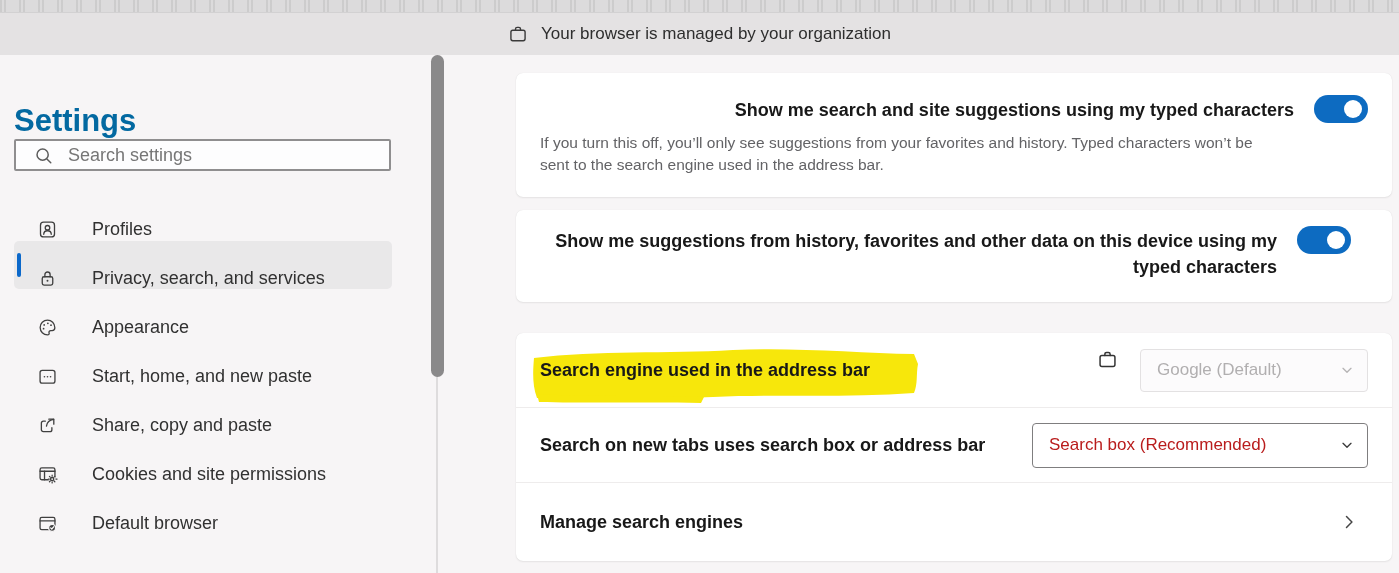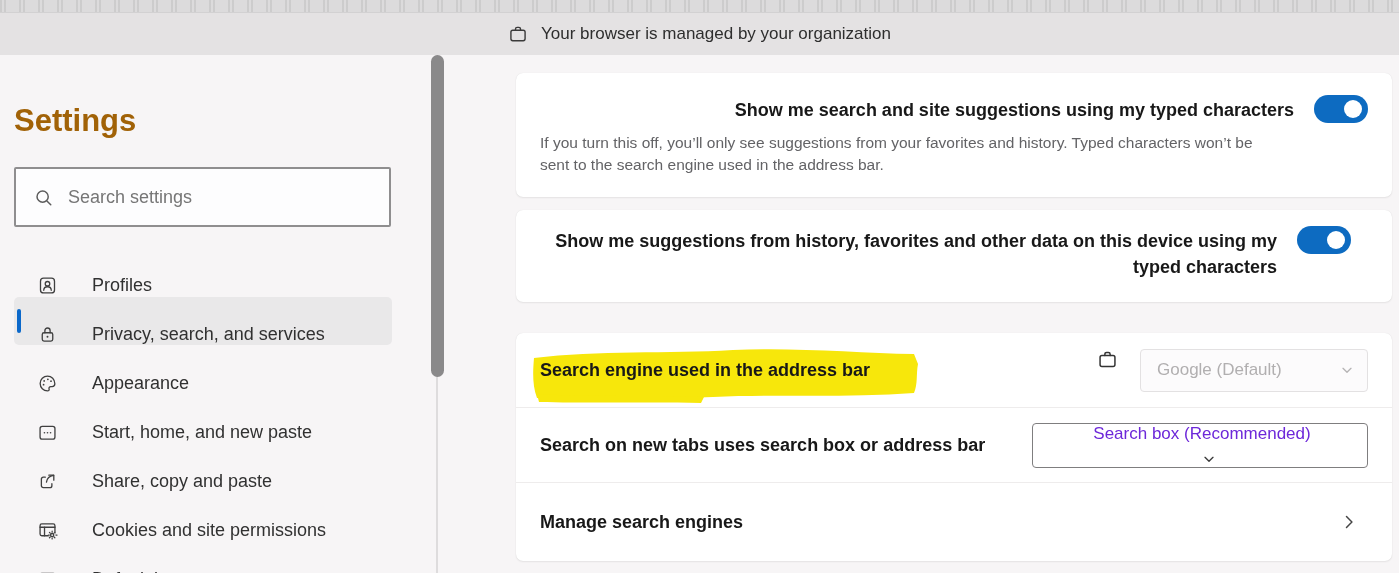--- a/index.html
+++ b/index.html
@@ -17,23 +17,23 @@
   
   .banner {
     height:42px; background:#e4e2e3; display:flex; align-items:center;
     justify-content:center; gap:13px; font-size:17px; color:#2e2e2e;
   }
 
   .app { display:flex; height:518px; }
 
   
   .sidebar { width:457px; flex:none; position:relative; padding-left:14px; }
-  .page-title { margin-top:48px; font-size:31px; font-weight:700; color:#a16207; }
+  .page-title { margin-top:48px; font-size:31px; font-weight:700; color:#0369a1; }
   .searchbox {
-    margin-top:28px; width:377px; height:60px; border:2px solid #8f8e8f;
+    width:377px; height:32px; border:2px solid #8f8e8f;
     border-radius:2px; background:#fdfdfe; display:flex; align-items:center;
     gap:14px; padding:0 10px 0 17px;
   }
   .searchbox input {
     border:none; outline:none; background:transparent; flex:1;
     font-size:18px; color:#2b2b2b; font-family:"Liberation Sans",sans-serif;
   }
   .searchbox input::placeholder { color:#767676; }
   .nav { margin-top:21px; }
   .nav-item {
@@ -87,21 +87,21 @@
   .highlight { position:absolute; left:12px; top:11px; width:392px; height:59px; z-index:0; }
 
   .dropdown {
     height:43px; border:1px solid #e3e1e2; border-radius:4px; background:#fcfbfc;
     display:flex; align-items:center; justify-content:space-between;
     padding:0 12px 0 16px; font-size:17px; color:#b1afb0; cursor:default;
   }
   .dd-disabled { width:228px; }
   .dd-enabled {
     width:336px; height:45px; border:1px solid #7f7e7f; background:#fff;
-    color:#6d28d9; cursor:pointer;flex-direction:column;
+    color:#b91c1c; cursor:pointer;
   }
   .chev { margin-left:14px; display:flex; }
 
   .manage-chev { margin-left:auto; margin-right:9px; display:flex; cursor:pointer; }
 </style>
 </head>
 <body>
 
 <div class="tabstrip"></div>
 

